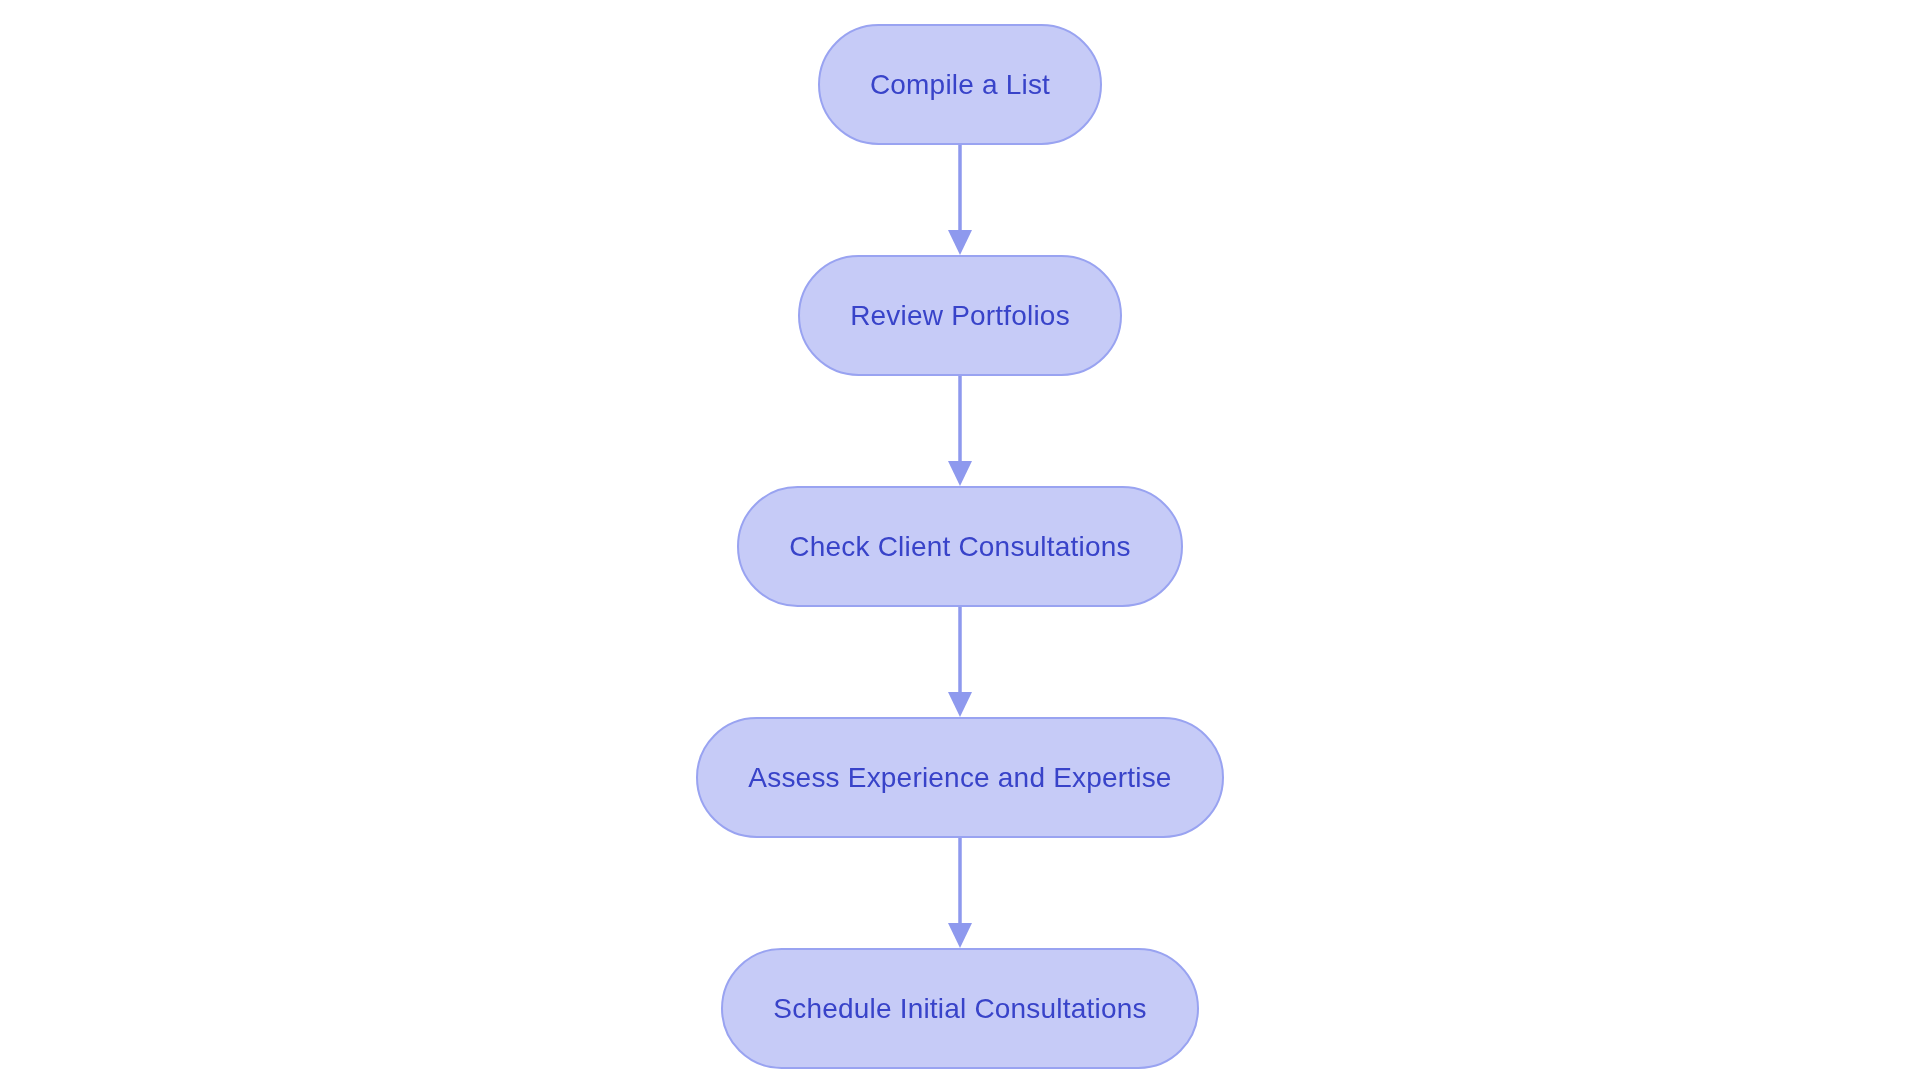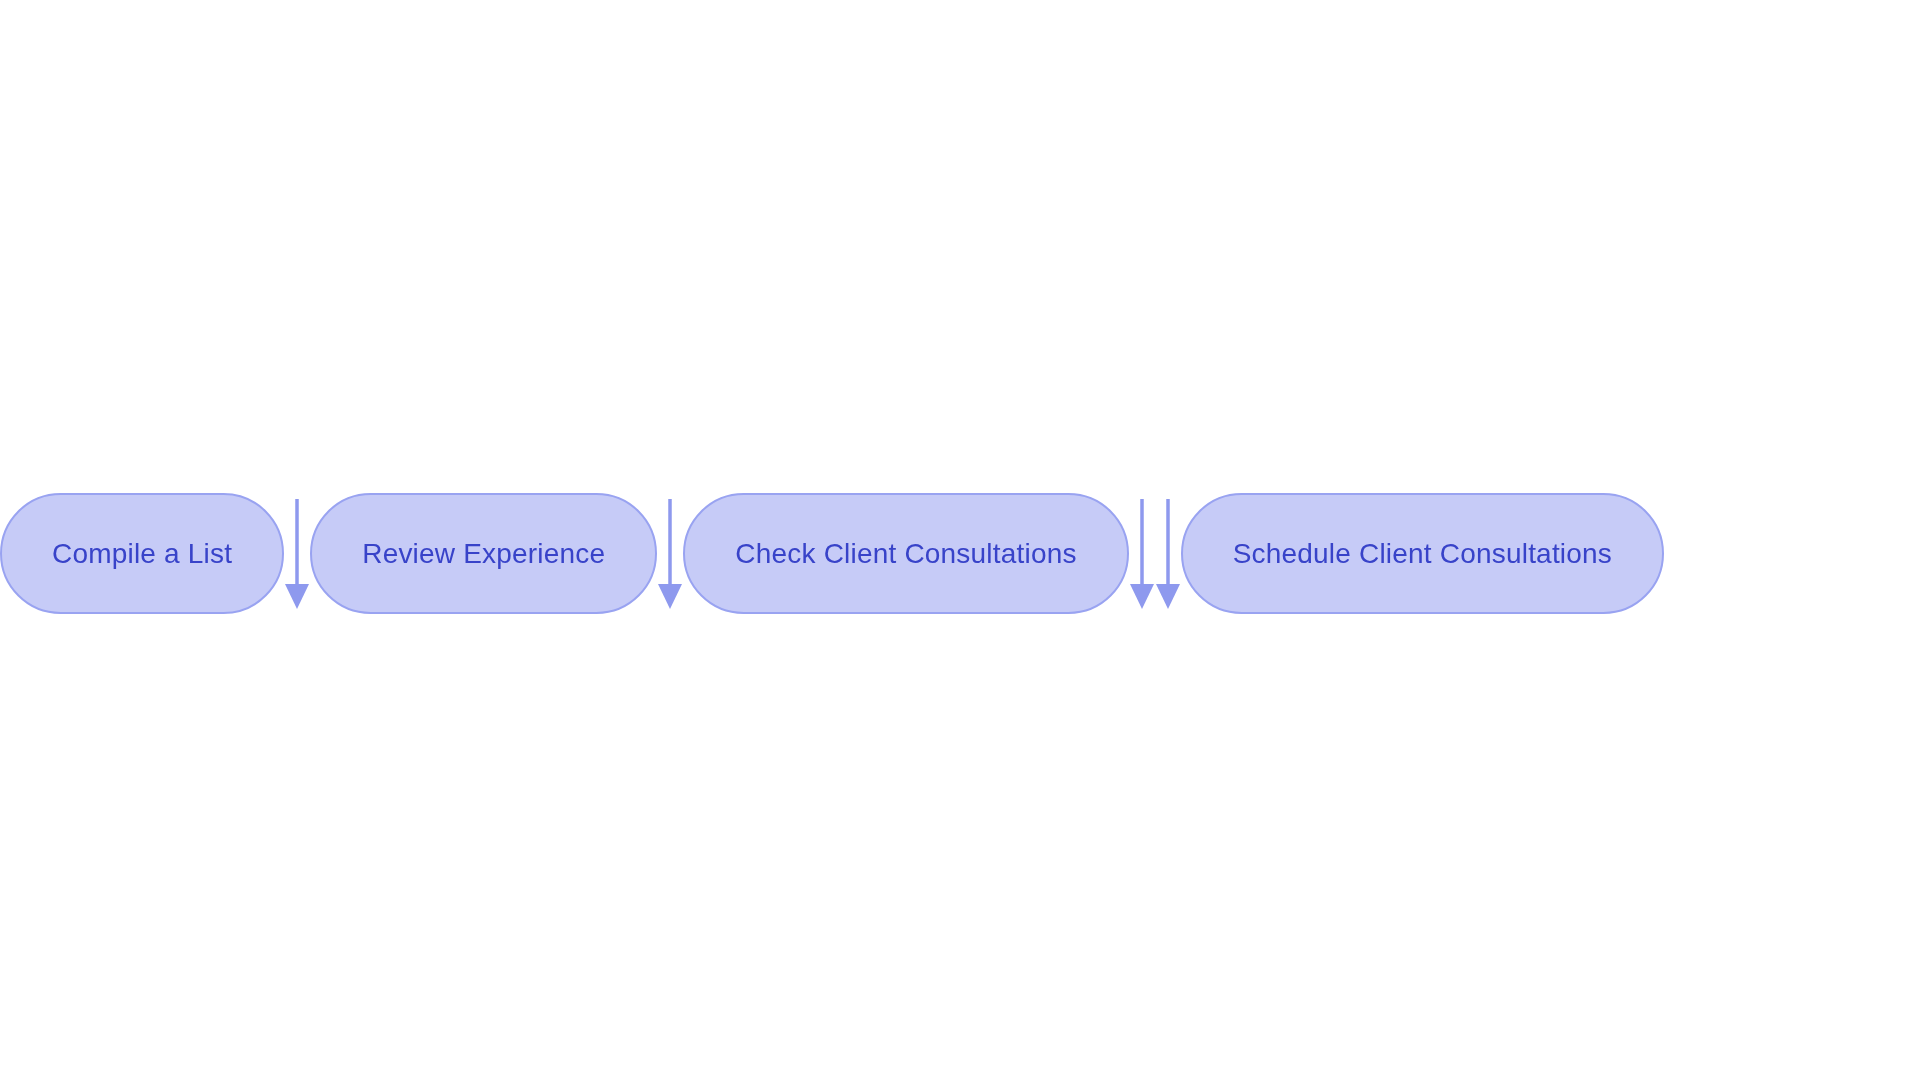--- a/index.html
+++ b/index.html
@@ -14,21 +14,21 @@
     background: var(--page-bg);
     font-family: "Liberation Sans", "DejaVu Sans", sans-serif;
   }
   .canvas {
     position: relative;
     width: 1920px;
     height: 1083px;
     background: var(--page-bg);
     overflow: hidden;
     display: flex;
-    flex-direction: row;
+    flex-direction: column;
     align-items: center;
     padding-top: 24px;
   }
   .node {
     height: 121px;
     min-width: 240px;
     padding: 0 50px;
     border-radius: 61px;
     background: var(--node-fill);
     border: 2px solid var(--node-border);
@@ -69,46 +69,49 @@
   </div>
 
   <div class="connector">
     <svg width="26" height="110" viewBox="0 0 26 110" aria-hidden="true">
       <line x1="13" y1="0" x2="13" y2="88"></line>
       <polygon points="1,85 25,85 13,110"></polygon>
     </svg>
   </div>
 
   <div class="node">
-    <span class="node-label">Review Experience</span>
+    <span class="node-label">Review Portfolios</span>
   </div>
 
   <div class="connector">
     <svg width="26" height="110" viewBox="0 0 26 110" aria-hidden="true">
       <line x1="13" y1="0" x2="13" y2="88"></line>
       <polygon points="1,85 25,85 13,110"></polygon>
     </svg>
   </div>
 
   <div class="node">
     <span class="node-label">Check Client Consultations</span>
   </div>
 
   <div class="connector">
     <svg width="26" height="110" viewBox="0 0 26 110" aria-hidden="true">
       <line x1="13" y1="0" x2="13" y2="88"></line>
       <polygon points="1,85 25,85 13,110"></polygon>
     </svg>
   </div>
 
+  <div class="node">
+    <span class="node-label">Assess Experience and Expertise</span>
+  </div>
 
   <div class="connector">
     <svg width="26" height="110" viewBox="0 0 26 110" aria-hidden="true">
       <line x1="13" y1="0" x2="13" y2="88"></line>
       <polygon points="1,85 25,85 13,110"></polygon>
     </svg>
   </div>
 
   <div class="node">
-    <span class="node-label">Schedule Client Consultations</span>
+    <span class="node-label">Schedule Initial Consultations</span>
   </div>
 
 </div>
 
 </body></html>

